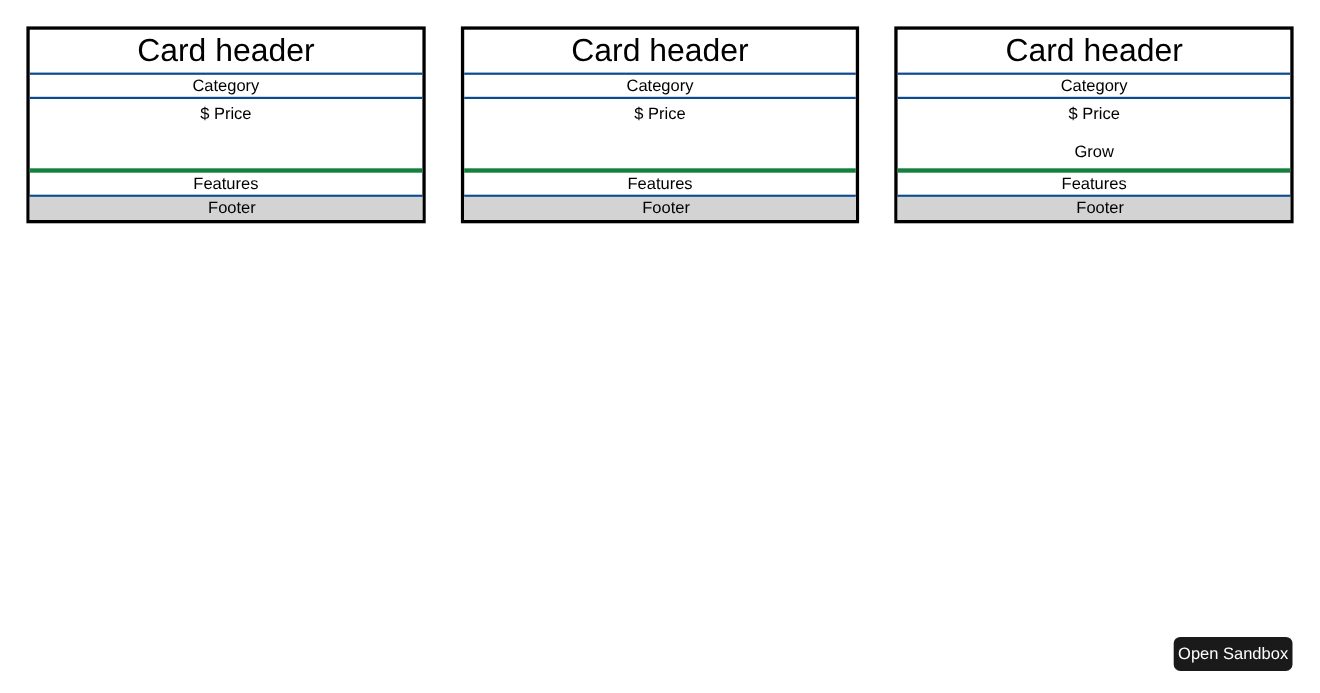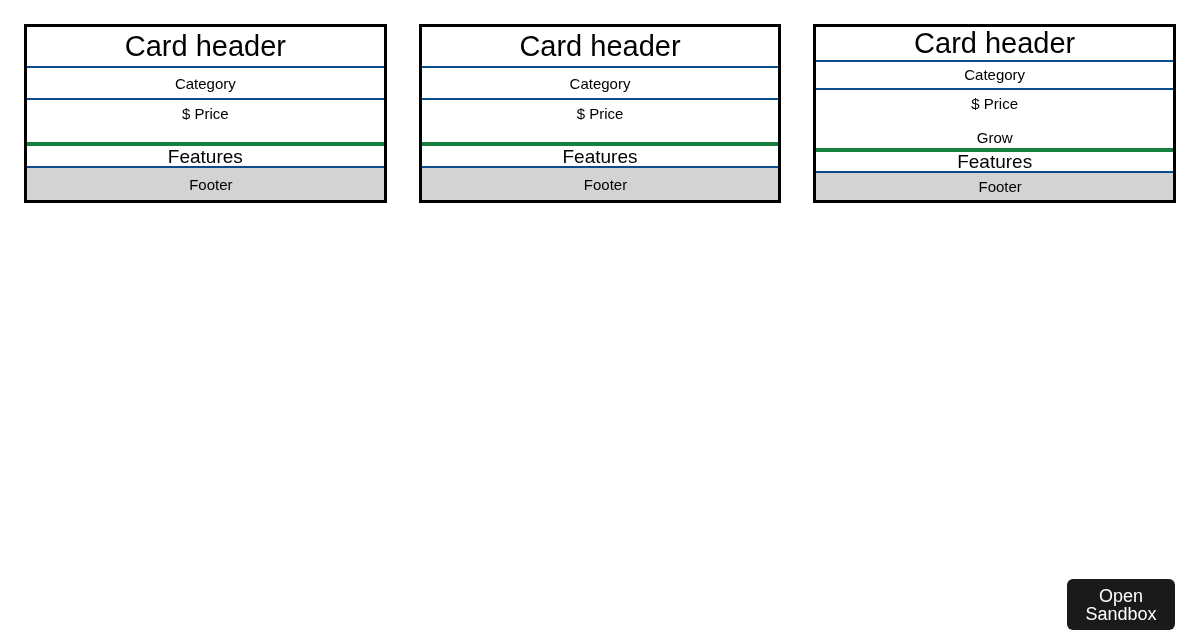--- a/index.html
+++ b/index.html
@@ -44,21 +44,21 @@
     display: flex;
     align-items: center;
     justify-content: center;
     font-size: 29px;
     line-height: 1;
     font-weight: 400;
     color: #000000;
   }
 
   .card-category {
-    height: 32px;
+    height: 22px;
     box-sizing: border-box;
     border-bottom: 2px solid #0b4a8f;
     display: flex;
     align-items: center;
     justify-content: center;
     font-size: 15px;
     line-height: 1;
   }
 
   .card-body {
@@ -81,49 +81,49 @@
     margin-top: 15px;
   }
 
   .card-features {
     height: 22px;
     box-sizing: border-box;
     border-bottom: 2px solid #0b4a8f;
     display: flex;
     align-items: center;
     justify-content: center;
-    font-size: 19px;
+    font-size: 15px;
     line-height: 1;
   }
 
   .card-footer {
-    height: 32px;
+    height: 21px;
     box-sizing: border-box;
     background: #d3d3d3;
     display: flex;
     align-items: center;
     justify-content: center;
     font-size: 15px;
     line-height: 1;
     padding-left: 11px;
   }
 
   
   .sandbox-button {
     position: absolute;
     left: 1067px;
     top: 579px;
     width: 108px;
-    height: 51px;
+    height: 31px;
     background: #1a1a1a;
     color: #ffffff;
     border: none;
     border-radius: 6px;
     font-family: "Liberation Sans", sans-serif;
-    font-size: 18px;
+    font-size: 15px;
     line-height: 1;
     display: flex;
     align-items: center;
     justify-content: center;
     cursor: pointer;
     padding: 0;
   }
 </style>
 </head>
 <body>

